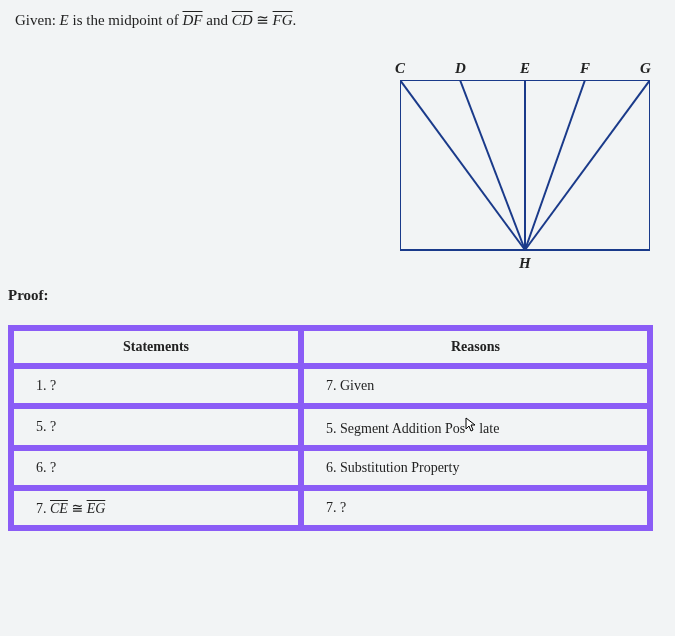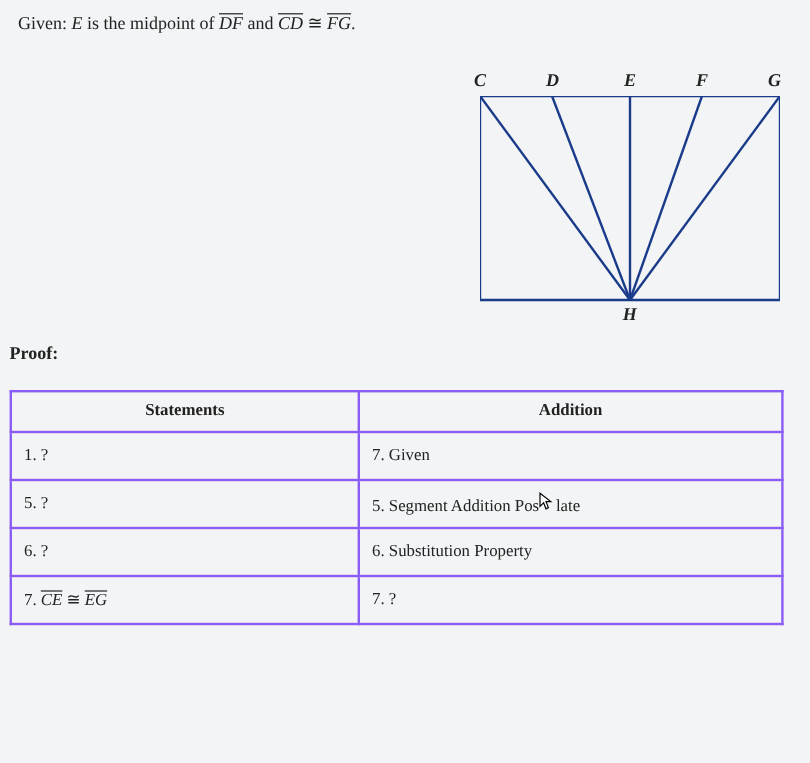--- a/index.html
+++ b/index.html
@@ -25,22 +25,22 @@
   .proof-label { position: absolute; top: 287px; left: 8px; font-weight: bold; font-size: 15px; }
   table {
     position: absolute;
     top: 325px;
     left: 8px;
     border-collapse: collapse;
     width: 645px;
     background: rgba(255,255,255,0.0);
   }
   th, td {
-    border: 2px solid #8b5cf6;
-    padding: 8px 10px;
+    border: 6px solid #8b5cf6;
+    padding: 8px 22px;
     font-size: 14px;
     text-align: left;
     height: 40px;
   }
   th { font-weight: bold; text-align: center; height: 32px; }
   th:first-child, td:first-child { width: 290px; }
   .cursor { display: inline-block; }
 </style>
 </head>
 <body>
@@ -73,21 +73,21 @@
   </svg>
   <div class="label-h">H</div>
 </div>
 
 <div class="proof-label">Proof:</div>
 
 <table>
   <tbody>
       <tr>
     <th>Statements</th>
-    <th>Addition</th>
+    <th>Reasons</th>
   </tr>
   <tr>
     <td>1. ?</td>
     <td>7. Given</td>
   </tr>
   <tr>
     <td>5. ?</td>
     <td>
       <span>5. Segment Addition Pos</span><span class="cursor"><svg width="14" height="16" viewBox="0 0 14 16">
               <path d="M1 1 L1 12 L4 9 L6 14 L8 13 L6 8 L10 8 Z" fill="#fff" stroke="#000" stroke-width="1"></path>

